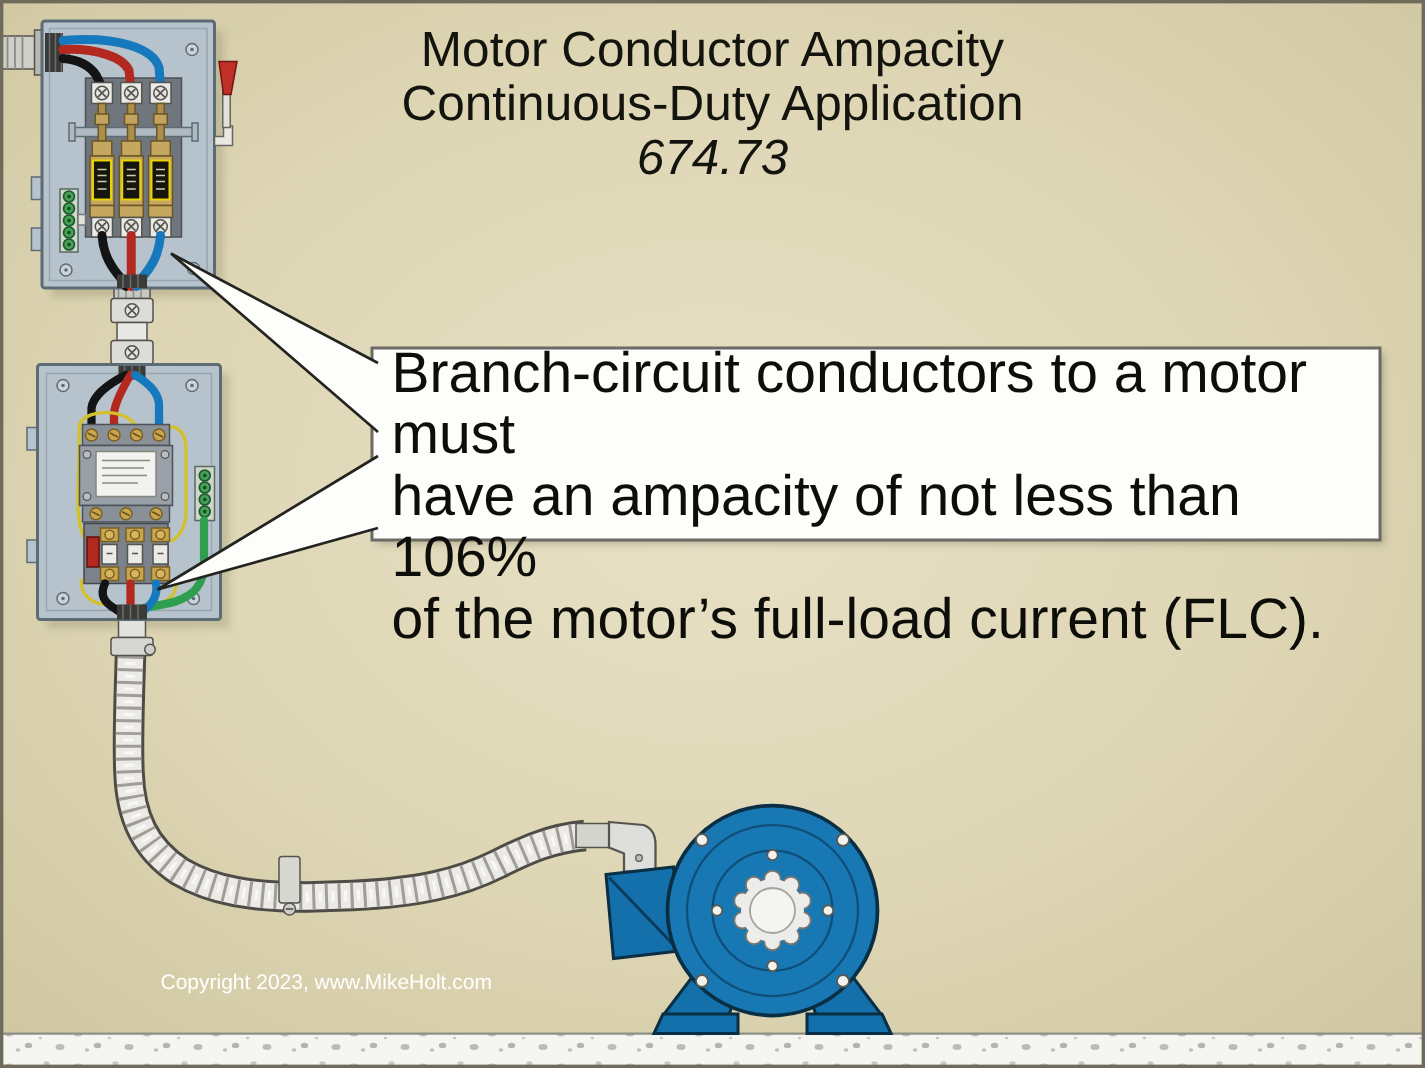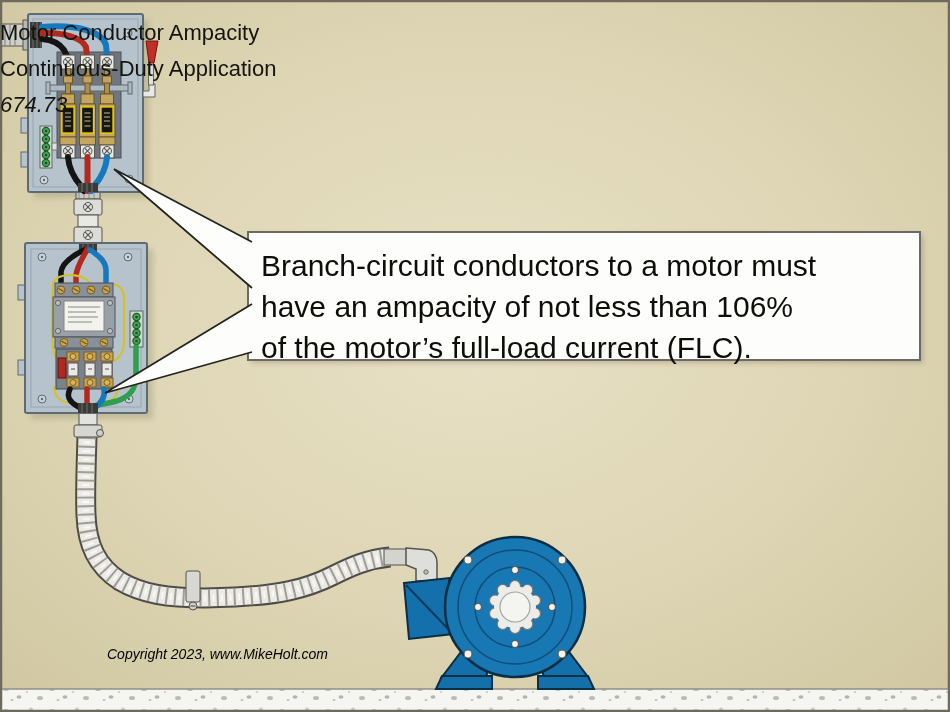--- a/index.html
+++ b/index.html
@@ -2,24 +2,24 @@
 <html><head>
 <meta charset="utf-8">
 <style>
   html,body{margin:0;padding:0;background:#888;}
   #stage{
     position:relative;width:950px;height:712px;overflow:hidden;
     font-family:"Liberation Sans","DejaVu Sans",sans-serif;
   }
   #art{position:absolute;left:0;top:0;}
   .txt{position:absolute;color:#14140f;}
-  .title{left:0;top:15px;width:950px;text-align:left;font-size:22px;line-height:36px;}
+  .title{left:0;top:15px;width:950px;text-align:center;font-size:33px;line-height:36px;}
   .title .t3{font-style:italic;}
-  .callout-text{left:261px;top:245px;width:660px;font-size:30px;line-height:41px;color:#0d0d0a;}
-  .copyright{left:107px;top:646px;font-size:14px;color:#000000;font-style:italic;}
+  .callout-text{left:261px;top:229px;width:660px;font-size:38px;line-height:41px;color:#0d0d0a;}
+  .copyright{left:107px;top:646px;font-size:14px;color:#ffffff;}
 </style>
 </head>
 <body>
 
 <div id="stage">
 
 <svg id="art" width="950" height="712" viewBox="0 0 950 712">
   <defs>
     <radialGradient id="bg" cx="50%" cy="46%" r="75%">
       <stop offset="0%" stop-color="#e8e1c6"></stop>

